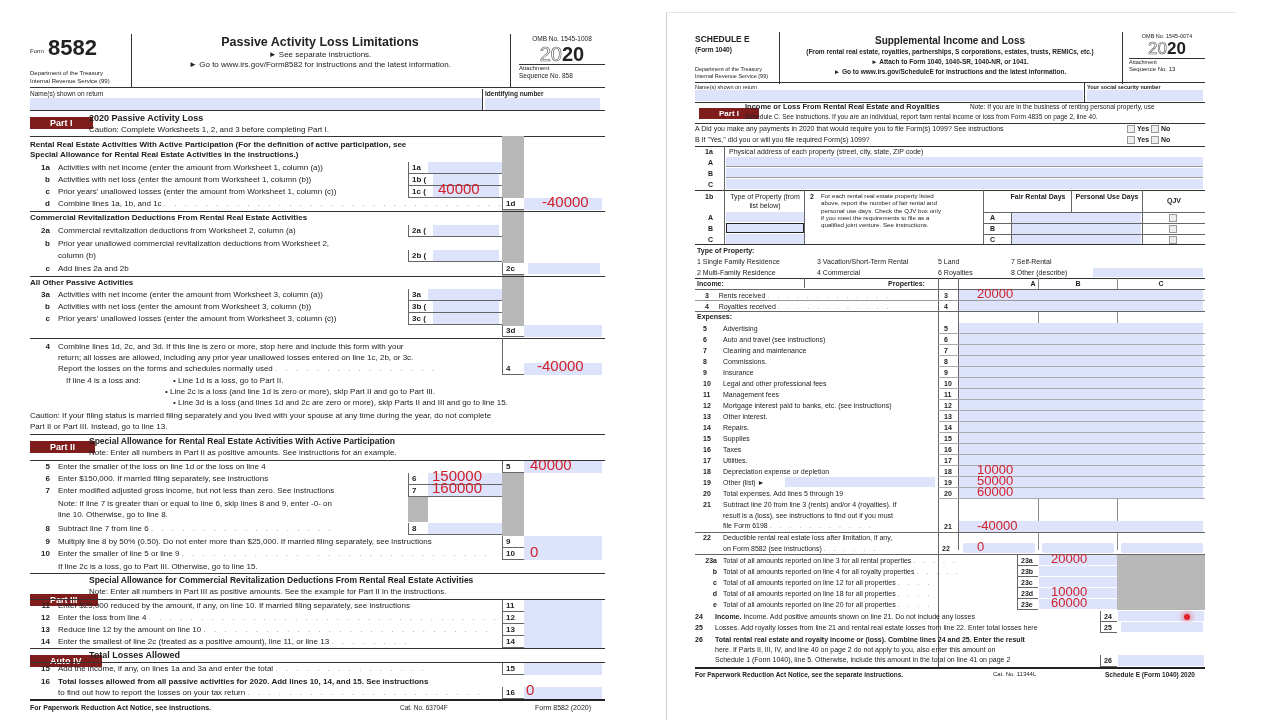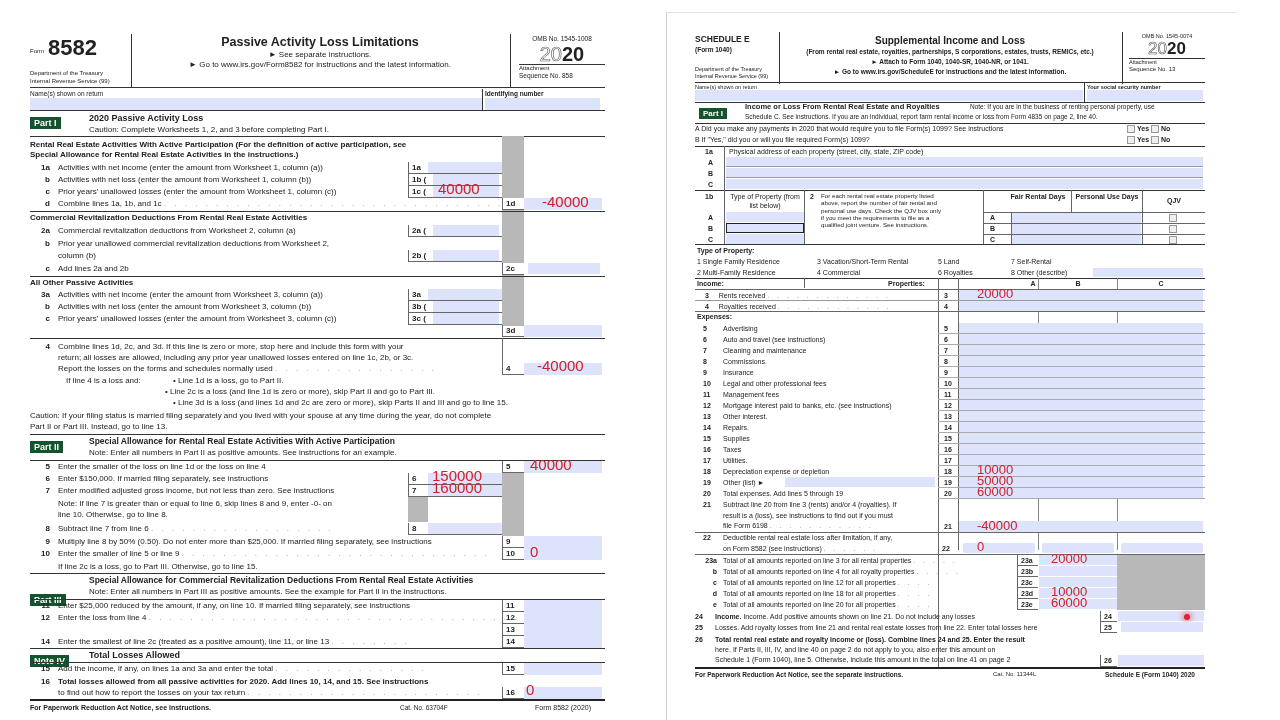--- a/index.html
+++ b/index.html
@@ -8,21 +8,21 @@
 #p1{left:30px;top:30px;width:575px;height:690px}
 #p2{left:695px;top:28px;width:510px;height:660px}
 #sep{position:absolute;left:666px;top:12px;width:1px;height:708px;background:#cfcfcf}
 #sep2{position:absolute;left:666px;top:12px;width:570px;height:1px;background:#e4e4e4}
 .abs{position:absolute}
 .t{font-size:8px;line-height:10px;white-space:nowrap}
 .b{font-weight:bold}
 .fill{background:#dde3fb}
 .grey{background:#b8b8b8}
 .red{color:#d0202a;font-family:"Liberation Sans",sans-serif}
-.part{background:#14532d;color:#fff;font-weight:bold;font-size:9px;padding:1px 4px;display:inline-block}
+.part{background:#7f1d1d;color:#fff;font-weight:bold;font-size:9px;padding:1px 20px;display:inline-block}
 .row{position:absolute;left:0;font-size:8px;line-height:11px;white-space:nowrap}
 .num{display:inline-block;width:20px;text-align:right;font-weight:bold;margin-right:8px}
 .box{position:absolute;border-left:1px solid #666;border-bottom:1px solid #666;font-size:8px;font-weight:bold;padding-left:3px;line-height:11px}
 .hline{position:absolute;height:1px;background:#333}
 .dots{color:#888;letter-spacing:3px}
 .cb{display:inline-block;width:8px;height:8px;border:1px solid #999;background:#eee;vertical-align:middle}
 </style>
 </head>
 <body>
 
@@ -182,29 +182,30 @@
   <span class="abs b" style="left:59px;top:545px;font-size:8.5px;line-height:11px">Special Allowance for Commercial Revitalization Deductions From Rental Real Estate Activities</span>
   <span class="abs t" style="left:59px;top:557px">Note: Enter all numbers in Part III as positive amounts. See the example for Part II in the instructions.</span>
   <div class="hline" style="left:0;top:569px;width:575px"></div>
 
   <div class="row" style="top:570px"><span class="num">11</span><span>Enter $25,000 reduced by the amount, if any, on line 10. If married filing separately, see instructions</span></div>
   <div class="box" style="left:472px;top:570px;width:22px;height:12px"><span>11</span></div>
   <div class="abs fill" style="left:494px;top:570px;width:78px;height:12px"></div>
   <div class="row" style="top:582px"><span class="num">12</span><span>Enter the loss from line 4</span> <span class="dots">. . . . . . . . . . . . . . . . . . . . . . . . . . . . . . . . . . . .</span></div>
   <div class="box" style="left:472px;top:582px;width:22px;height:12px"><span>12</span></div>
   <div class="abs fill" style="left:494px;top:582px;width:78px;height:12px"></div>
+  <div class="row" style="top:594px"><span class="num">13</span><span>Reduce line 12 by the amount on line 10</span> <span class="dots">. . . . . . . . . . . . . . . . . . . . . . . . . . . .</span></div>
   <div class="box" style="left:472px;top:594px;width:22px;height:12px"><span>13</span></div>
   <div class="abs fill" style="left:494px;top:594px;width:78px;height:12px"></div>
   <div class="row" style="top:606px"><span class="num">14</span><span>Enter the smallest of line 2c (treated as a positive amount), line 11, or line 13</span> <span class="dots">. . . . . . . .</span></div>
   <div class="box" style="left:472px;top:606px;width:22px;height:12px"><span>14</span></div>
   <div class="abs fill" style="left:494px;top:606px;width:78px;height:12px"></div>
 
   <div class="hline" style="left:0;top:618px;width:575px"></div>
   <div class="abs" style="left:0;top:620px">
-    <span class="part">Note IV</span>
+    <span class="part">Auto IV</span>
   </div>
   <span class="abs b" style="left:59px;top:619px;font-size:9px;line-height:12px">Total Losses Allowed</span>
   <div class="hline" style="left:0;top:632px;width:575px"></div>
   <div class="row" style="top:633px"><span class="num">15</span><span>Add the income, if any, on lines 1a and 3a and enter the total</span> <span class="dots">. . . . . . . . . . . . . . .</span></div>
   <div class="box" style="left:472px;top:633px;width:22px;height:12px"><span>15</span></div>
   <div class="abs fill" style="left:494px;top:633px;width:78px;height:12px"></div>
   <div class="row" style="top:646px"><span class="num">16</span><span class="b">Total losses allowed from all passive activities for 2020. Add lines 10, 14, and 15. See instructions</span></div>
   <div class="row" style="top:657px;left:28px"><span>to find out how to report the losses on your tax return</span> <span class="dots">. . . . . . . . . . . . . . . . . . . . . . .</span></div>
   <div class="box" style="left:472px;top:657px;width:22px;height:12px"><span>16</span></div>
   <div class="abs fill" style="left:494px;top:657px;width:78px;height:12px"></div>

